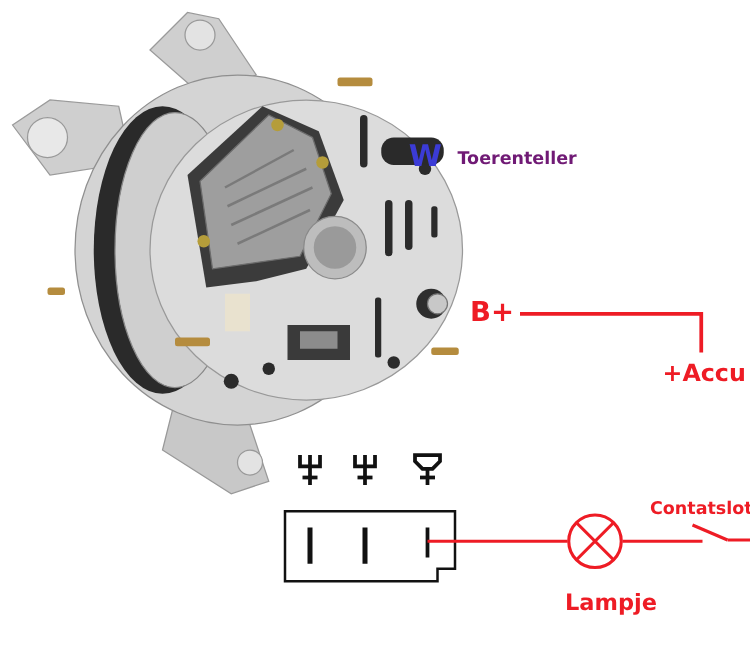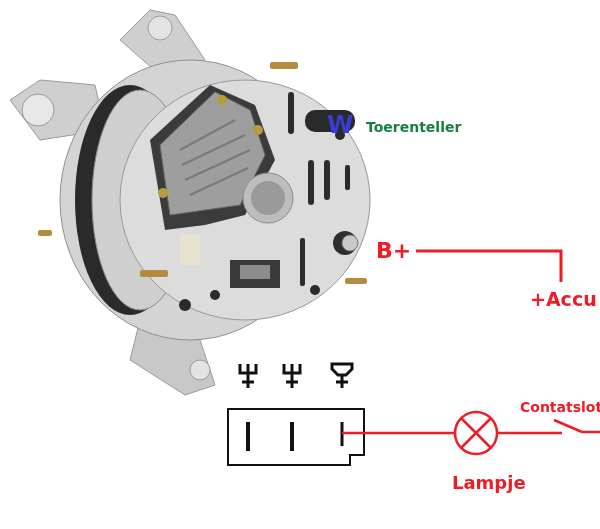--- a/index.html
+++ b/index.html
@@ -1,18 +1,18 @@
 <!DOCTYPE html>
 <html><head>
   <meta charset="utf-8">
   <style>
     html, body { margin:0; padding:0; background:#ffffff; }
     body { width:600px; height:529px; position:relative; overflow:hidden; font-family:"DejaVu Sans", sans-serif; }
     .abs { position:absolute; }
-    .lbl-blue { color:#15803d; font-weight:bold; font-size:14px; }
+    .lbl-blue { color:#701a75; font-weight:bold; font-size:14px; }
     .lbl-red { color:#ee1c25; font-weight:bold; }
     svg { position:absolute; left:0; top:0; }
   </style>
 </head>
 <body>
 
 <svg width="600" height="529" viewBox="0 0 600 529">
 
   <g>
 

